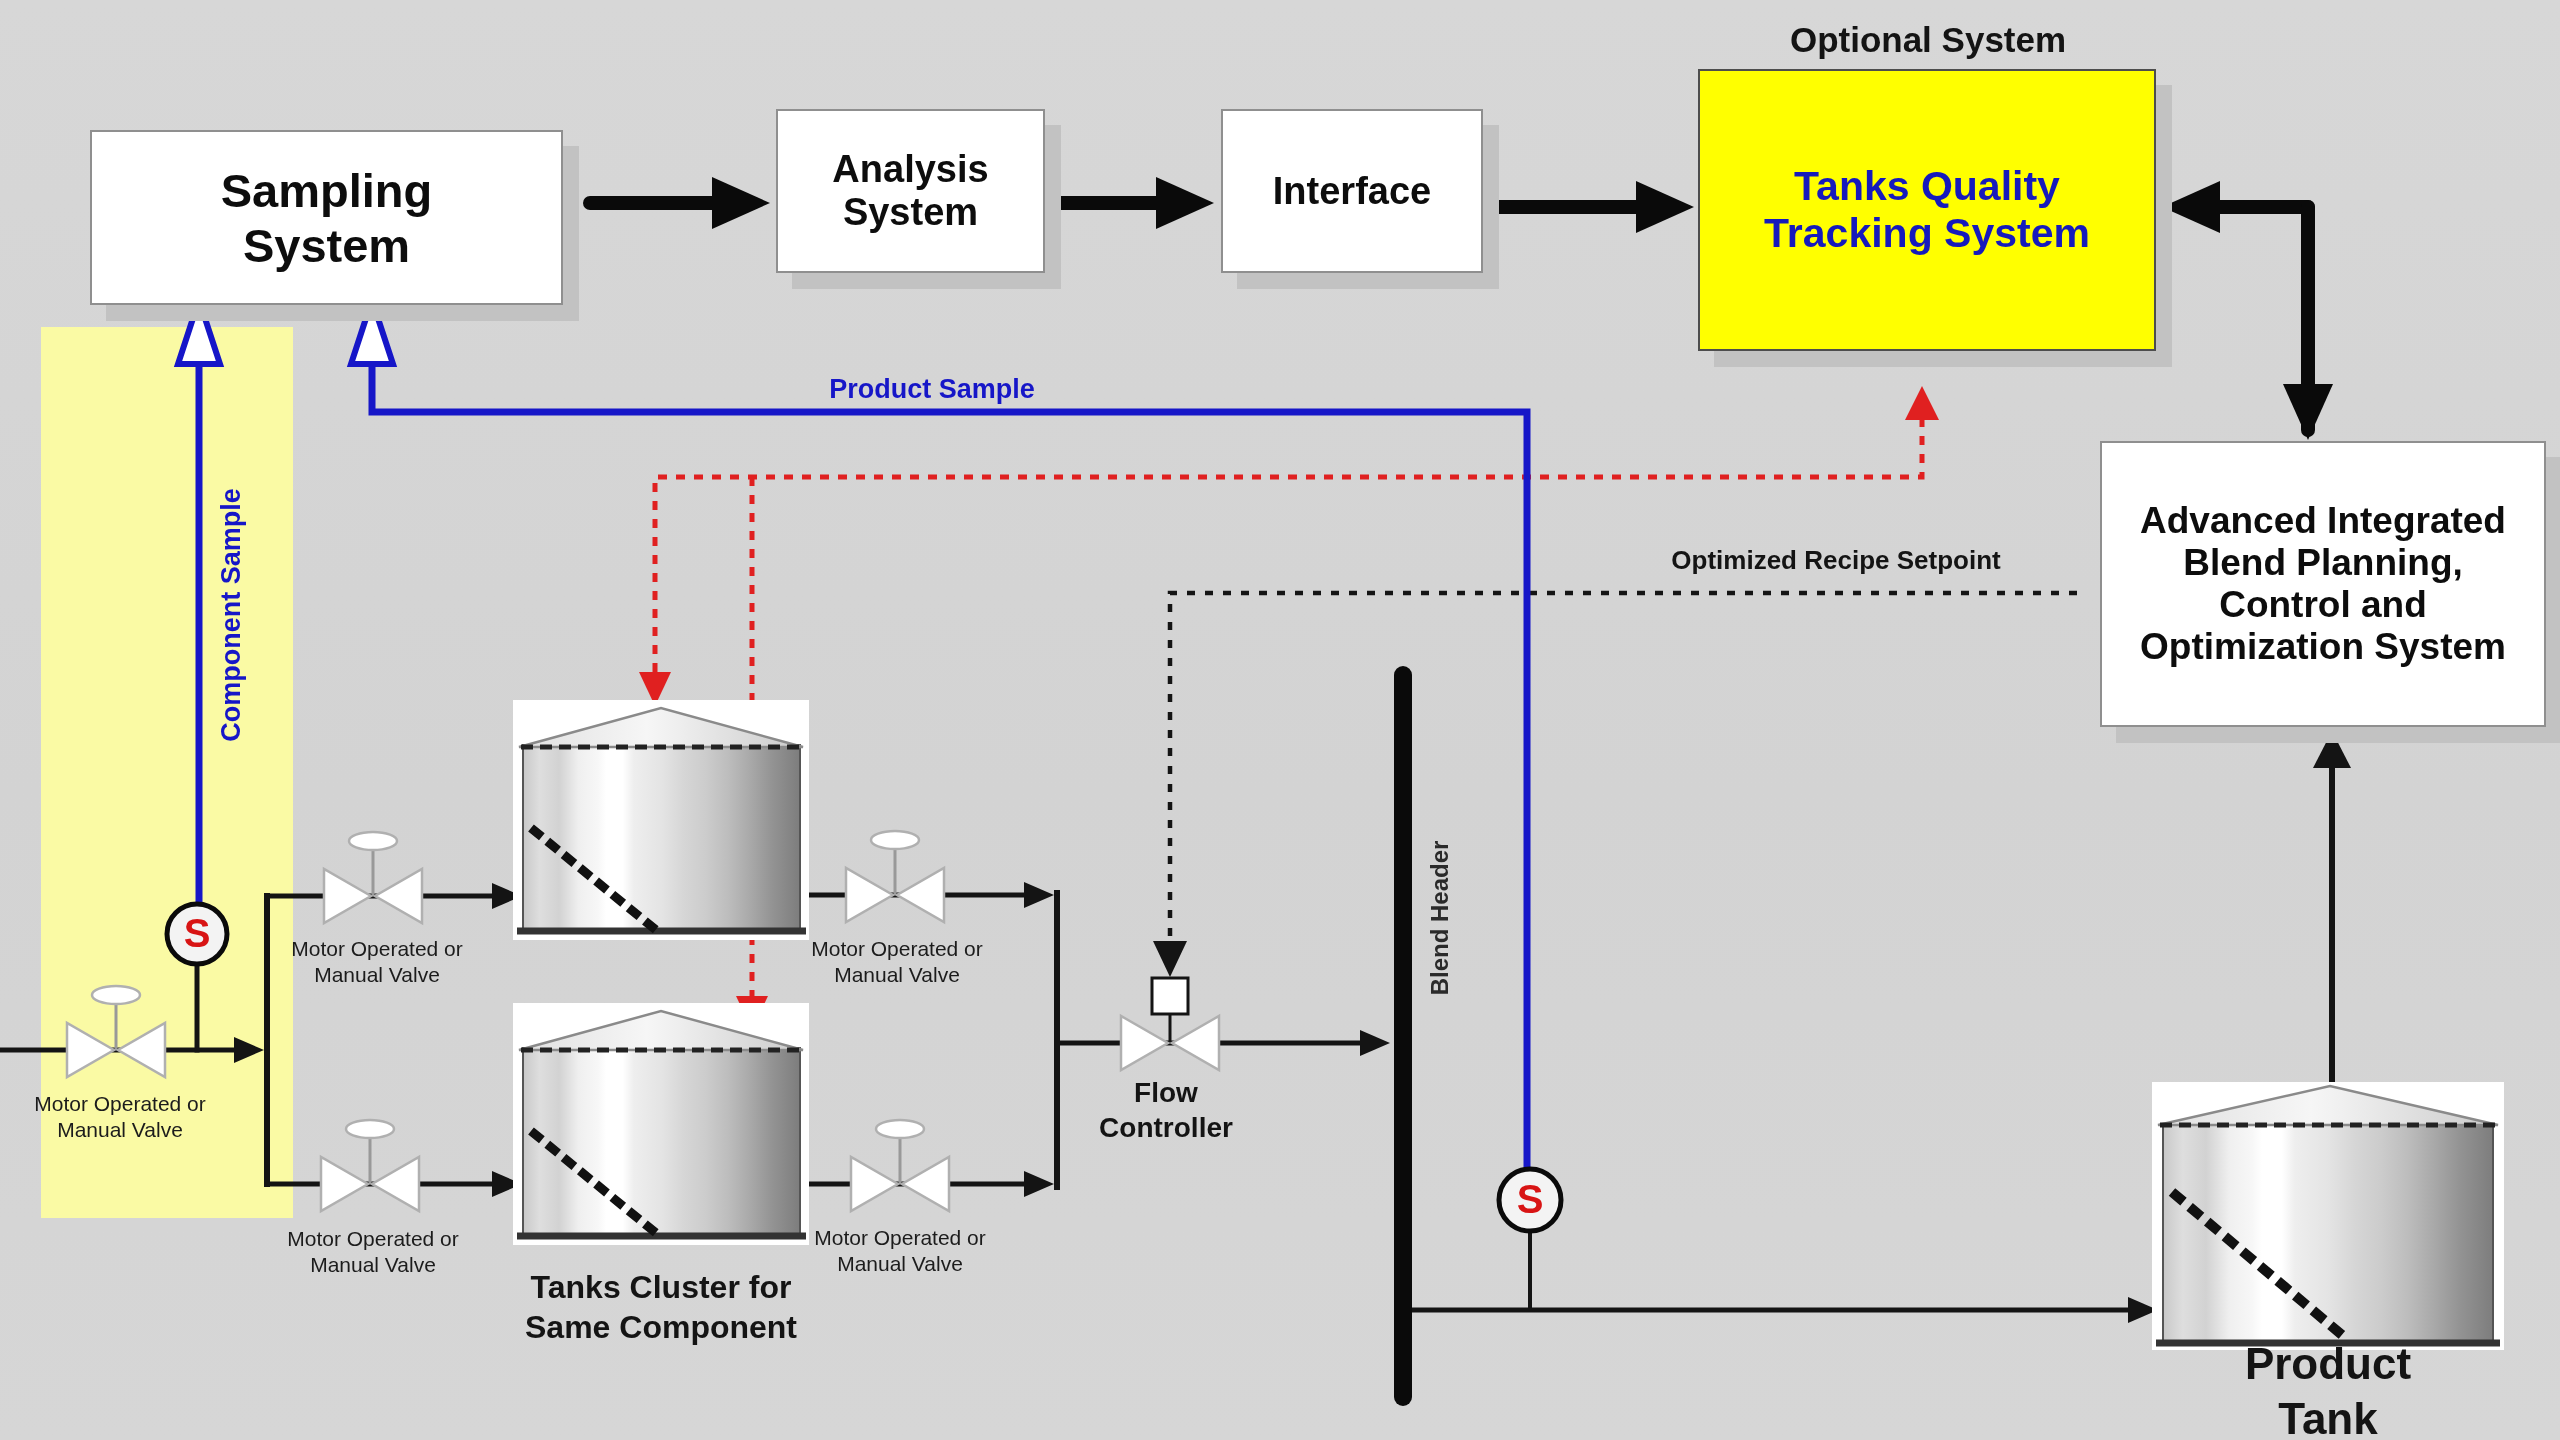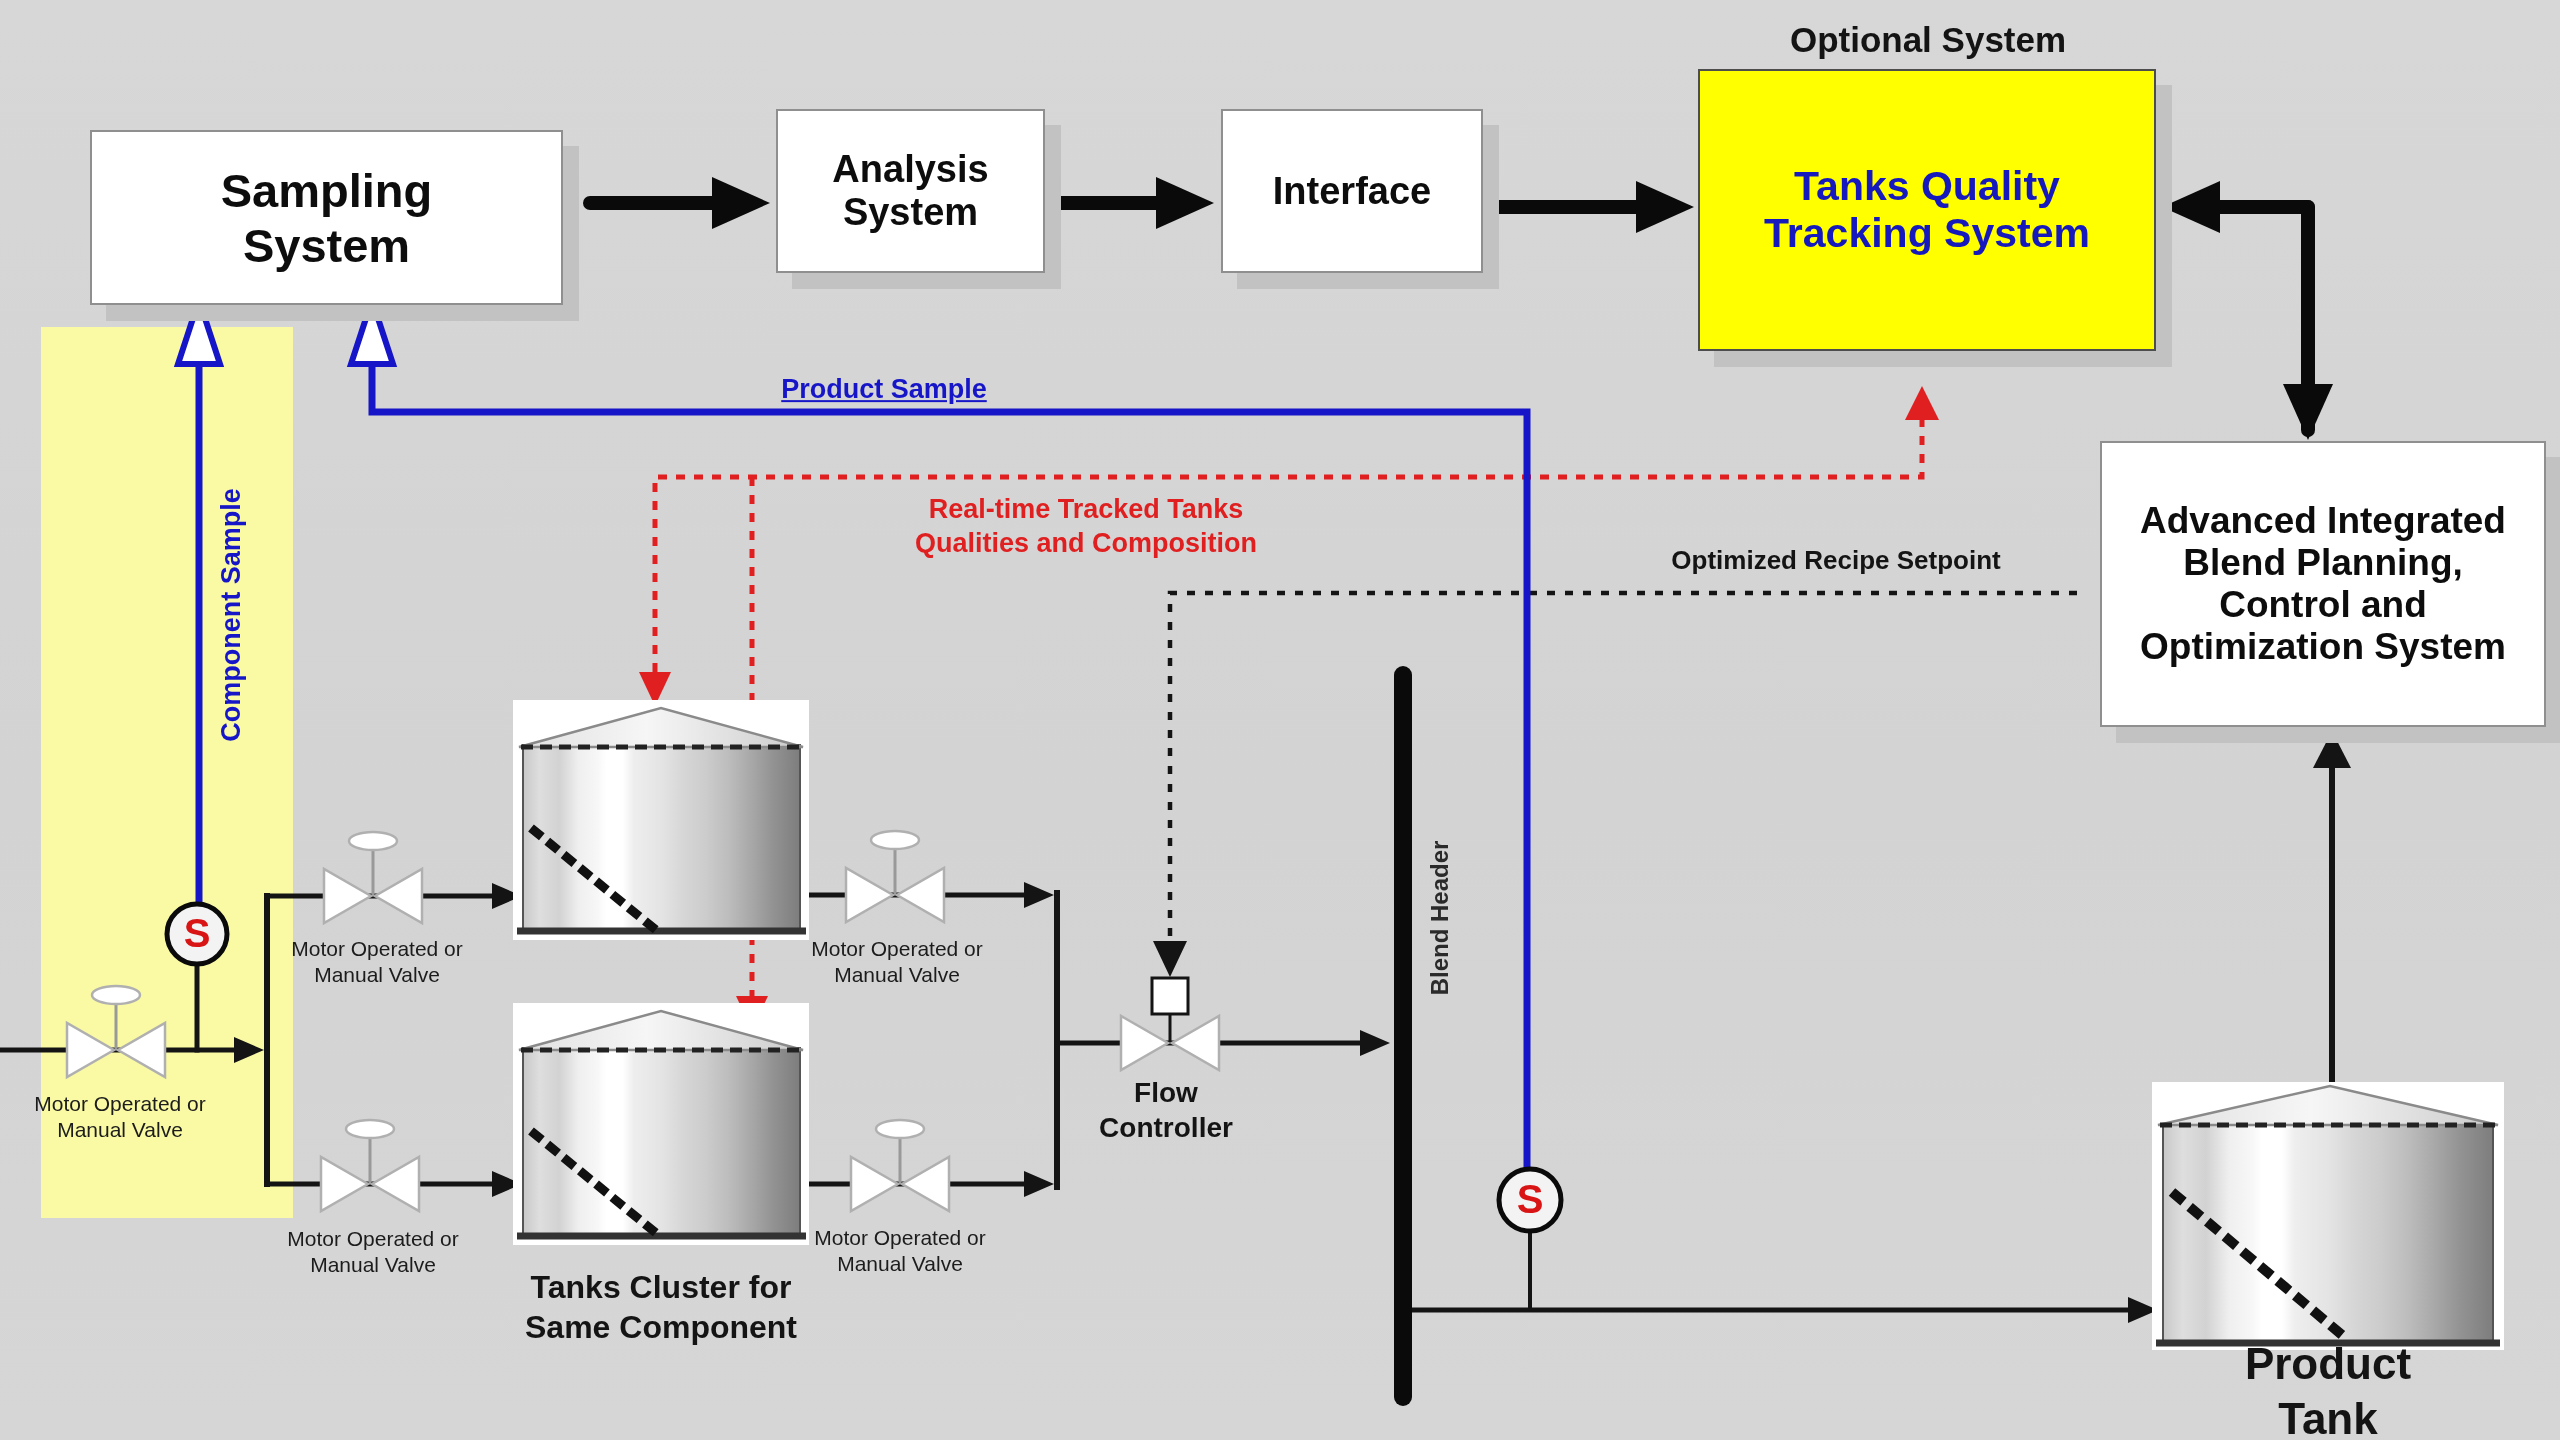--- a/index.html
+++ b/index.html
@@ -198,24 +198,22 @@
 System</div>
   <div class="node" style="left:1221px;top:109px;width:258px;height:160px;font-size:38px;">Interface</div>
   <div class="node tqts" style="left:1698px;top:69px;width:454px;height:278px;font-size:41px;">Tanks Quality
 Tracking System</div>
   <div class="node" style="left:2077px;top:441px;width:442px;height:282px;font-size:37px;margin-left:23px;">Advanced Integrated
 Blend Planning,
 Control and
 Optimization  System</div>
 
   <div class="lbl" style="left:1928px;top:40px;font-size:35px;">Optional System</div>
-  <div class="lbl blue" style="left:884px;top:390px;font-size:27px;text-decoration:underline;">Product Sample</div>
+  <div class="lbl blue" style="left:932px;top:390px;font-size:27px;">Product Sample</div>
   <div class="lbl blue rot" style="left:232px;top:615px;font-size:27px;">Component Sample</div>
-  <div class="lbl red" style="left:1086px;top:527px;font-size:27px;">Real-time Tracked Tanks
-Qualities and Composition</div>
   <div class="lbl" style="left:1836px;top:560px;font-size:26px;">Optimized Recipe Setpoint</div>
   <div class="lbl rot" style="left:1440px;top:918px;font-size:24px;color:#2a2a2a;">Blend Header</div>
   <div class="lbl" style="left:1166px;top:1110px;font-size:28px;">Flow
 Controller</div>
   <div class="lbl" style="left:661px;top:1307px;font-size:32px;">Tanks Cluster for
 Same Component</div>
   <div class="lbl" style="left:2328px;top:1391px;font-size:44px;">Product Tank</div>
 
   <div class="lbl" style="left:120px;top:1117px;font-size:21px;font-weight:normal;color:#1c1c1c;">Motor Operated or
 Manual Valve</div>

